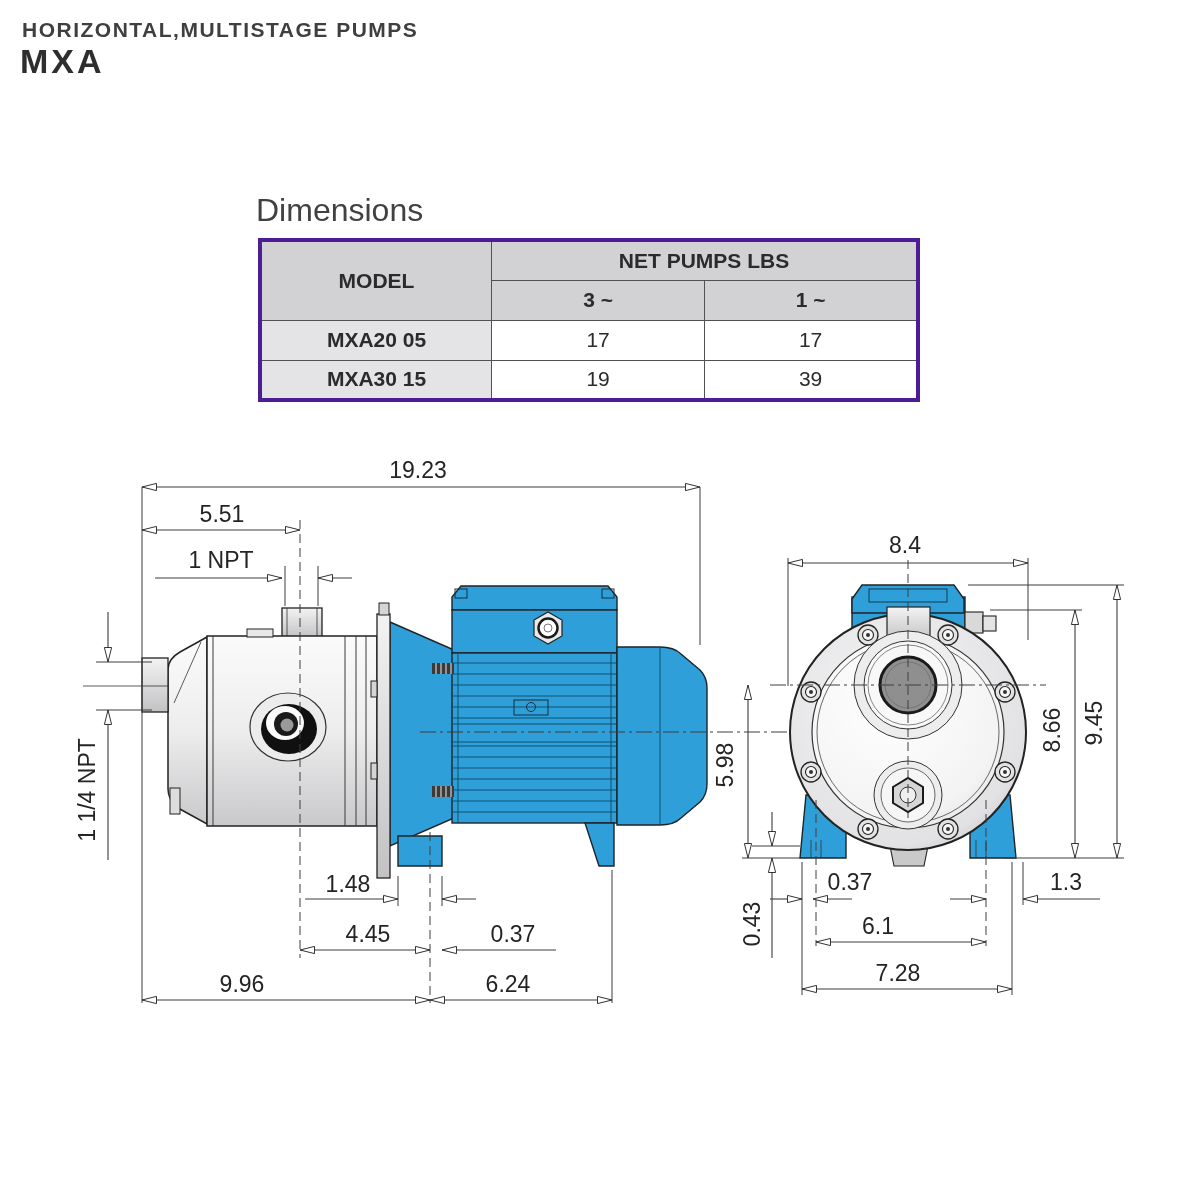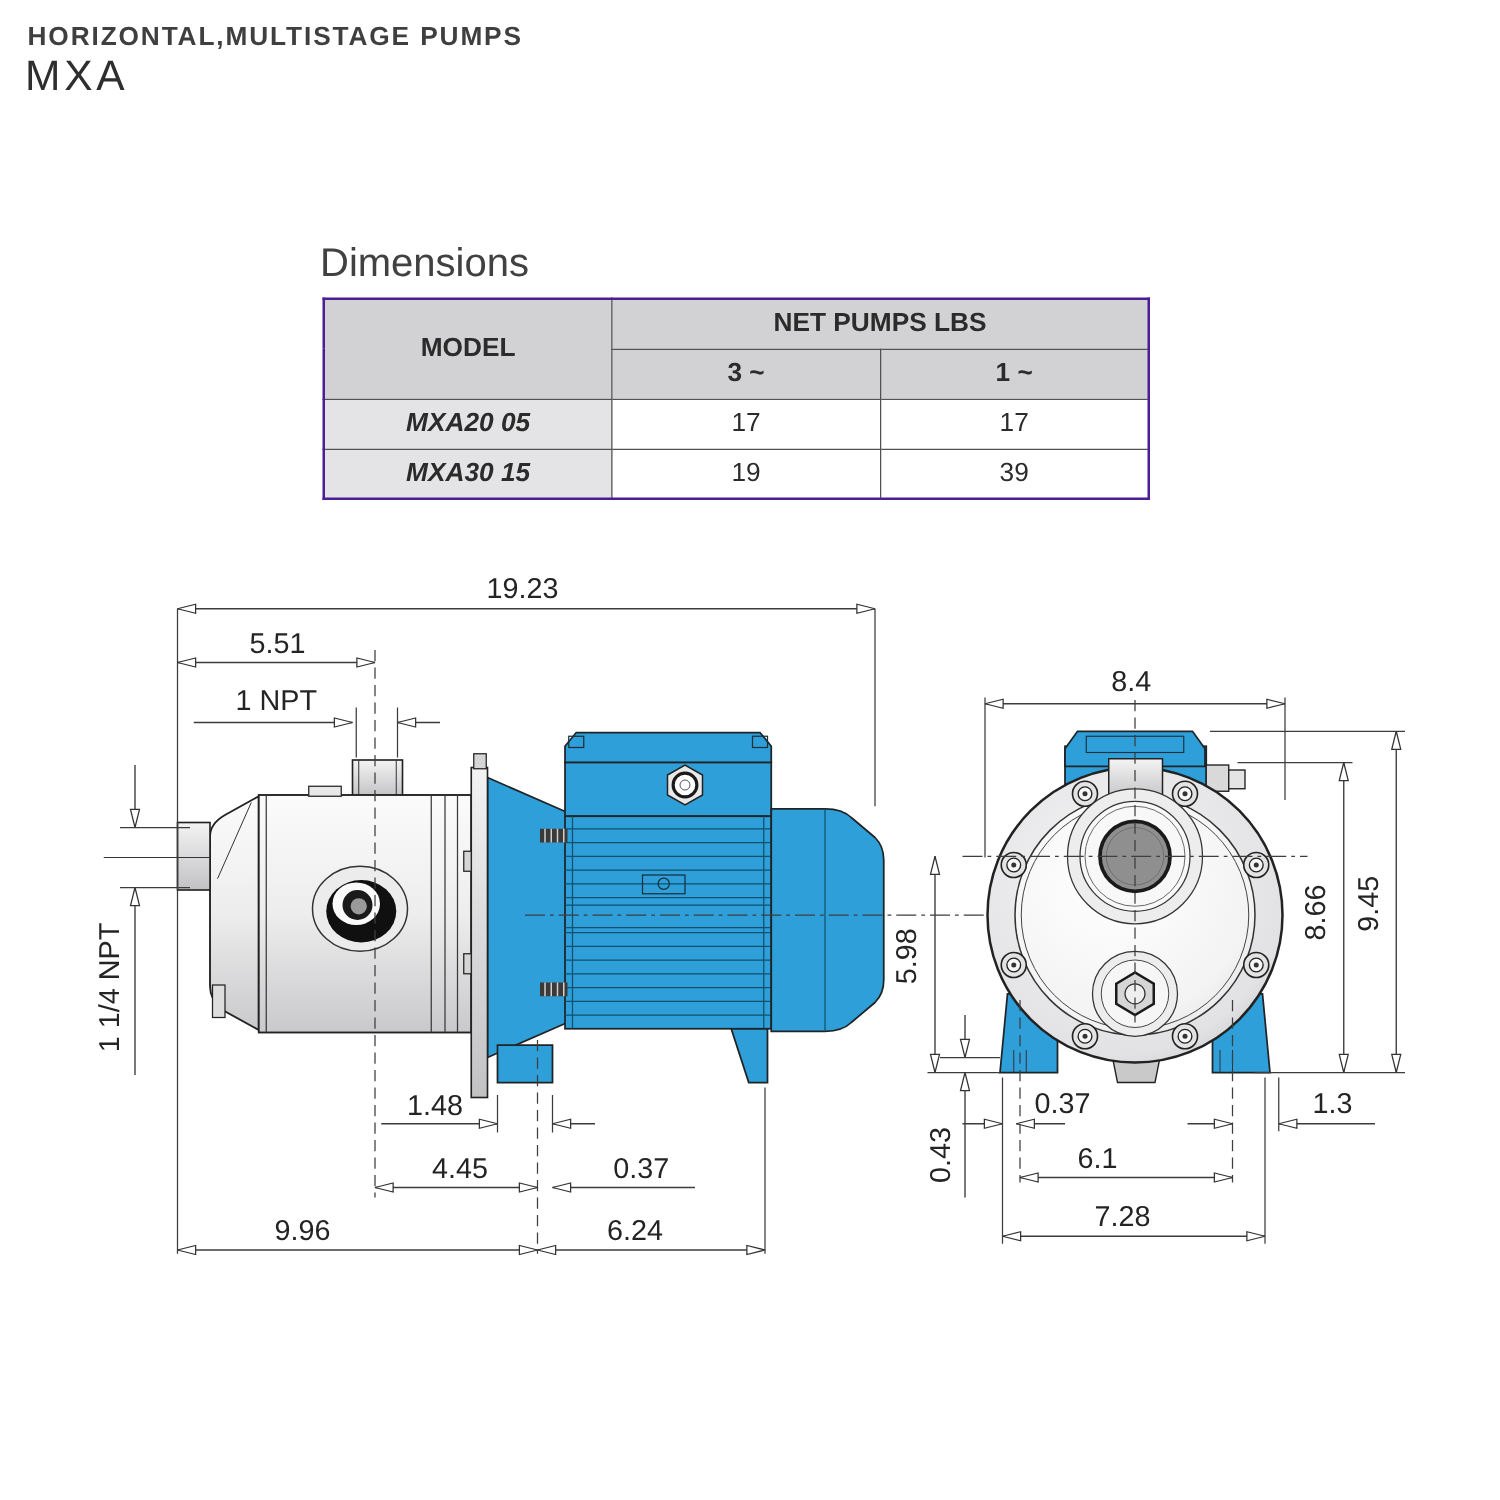--- a/index.html
+++ b/index.html
@@ -1,30 +1,30 @@
 <!DOCTYPE html>
 <html style="--pump_blue: #2f9fd9; --blue_shade: #11506e; --outline: #1f2427; --dim_color: #3c3c3c; --table_header_bg: #d2d2d4; --table_model_bg: #e4e4e6;"><head>
 <meta charset="utf-8">
 <style>
   html,body{margin:0;padding:0;background:#ffffff;}
   #canvas{position:relative;width:1200px;height:1200px;background:#fff;overflow:hidden;
           font-family:"Liberation Sans", sans-serif;color:#333;}
   .kicker{position:absolute;left:22px;top:18px;font-size:21px;font-weight:600;
           letter-spacing:1.5px;color:#3f3f3f;}
-  .brand{position:absolute;left:20px;top:42px;font-size:34px;font-weight:400;
+  .brand{position:absolute;left:20px;top:42px;font-size:34px;font-weight:700;
          letter-spacing:3px;color:#2e2e2e;}
   .section-title{position:absolute;left:256px;top:192px;font-size:32px;font-weight:400;color:#414141;}
 
   
   .dim-table{position:absolute;left:258px;top:238px;width:662px;border-collapse:collapse;
              table-layout:fixed;font-size:21px;font-weight:700;color:#2b2b2b;text-align:center;}
   .dim-table td,.dim-table th{border:1.5px solid #515153;padding:0;}
-  .dim-table{border:2px solid #4c1d95;}
+  .dim-table{border:4px solid #4c1d95;}
   .hd{background:var(--table_header_bg);}
-  .model-cell{background:var(--table_model_bg);font-style:italic;}
+  .model-cell{background:var(--table_model_bg);}
   .data-cell{background:#ffffff;font-weight:400;margin-top:35px;}
   .r-h1{height:40px;} .r-h2{height:40px;} .r-d{height:40px;}
   .c-model{width:229px;} .c-a{width:216px;} .c-b{width:217px;}
 
   
   #drawing{position:absolute;left:0;top:0;}
   .blue{fill:var(--pump_blue);stroke:var(--outline);stroke-width:1.4;}
   .blue-line{stroke:var(--blue_shade);stroke-width:1;fill:none;}
   .dimline{stroke:var(--dim_color);stroke-width:1.1;fill:none;}
   .ext{stroke:var(--dim_color);stroke-width:1;fill:none;}

